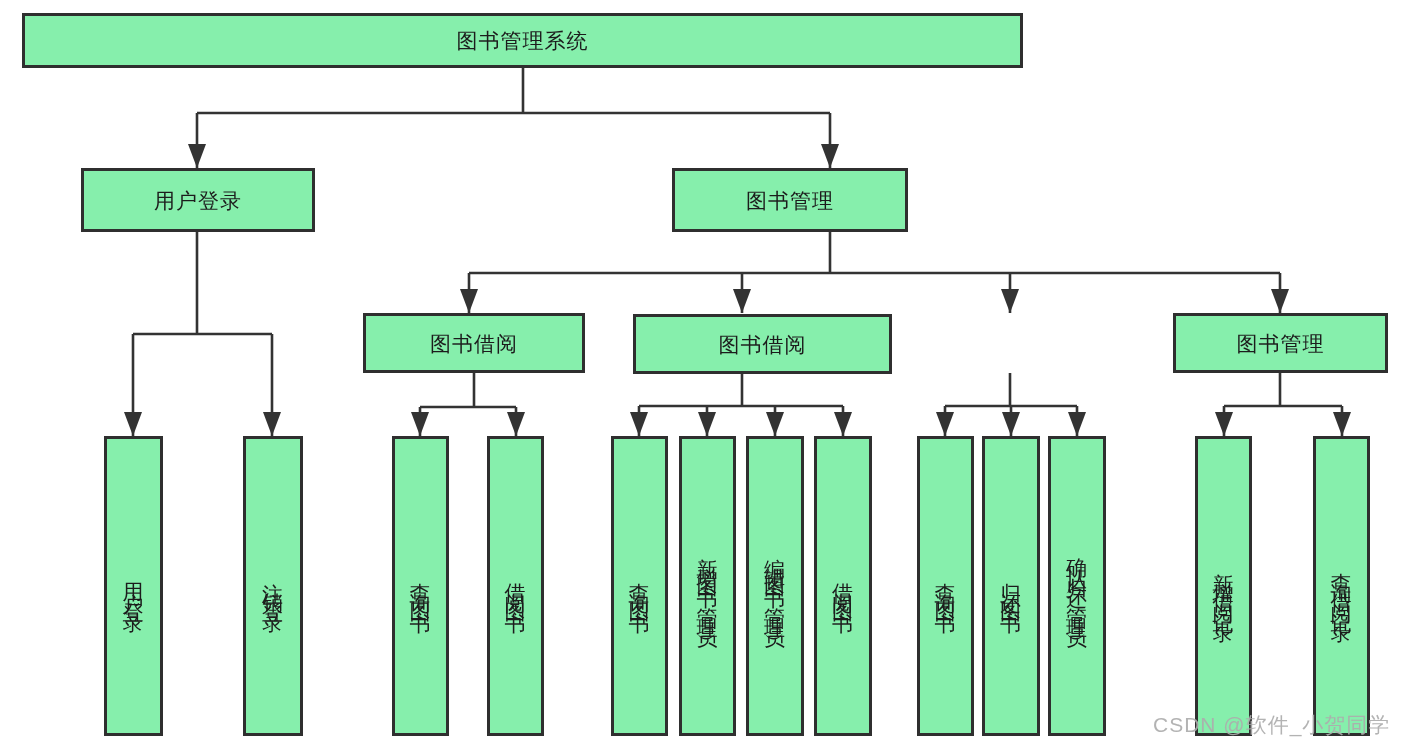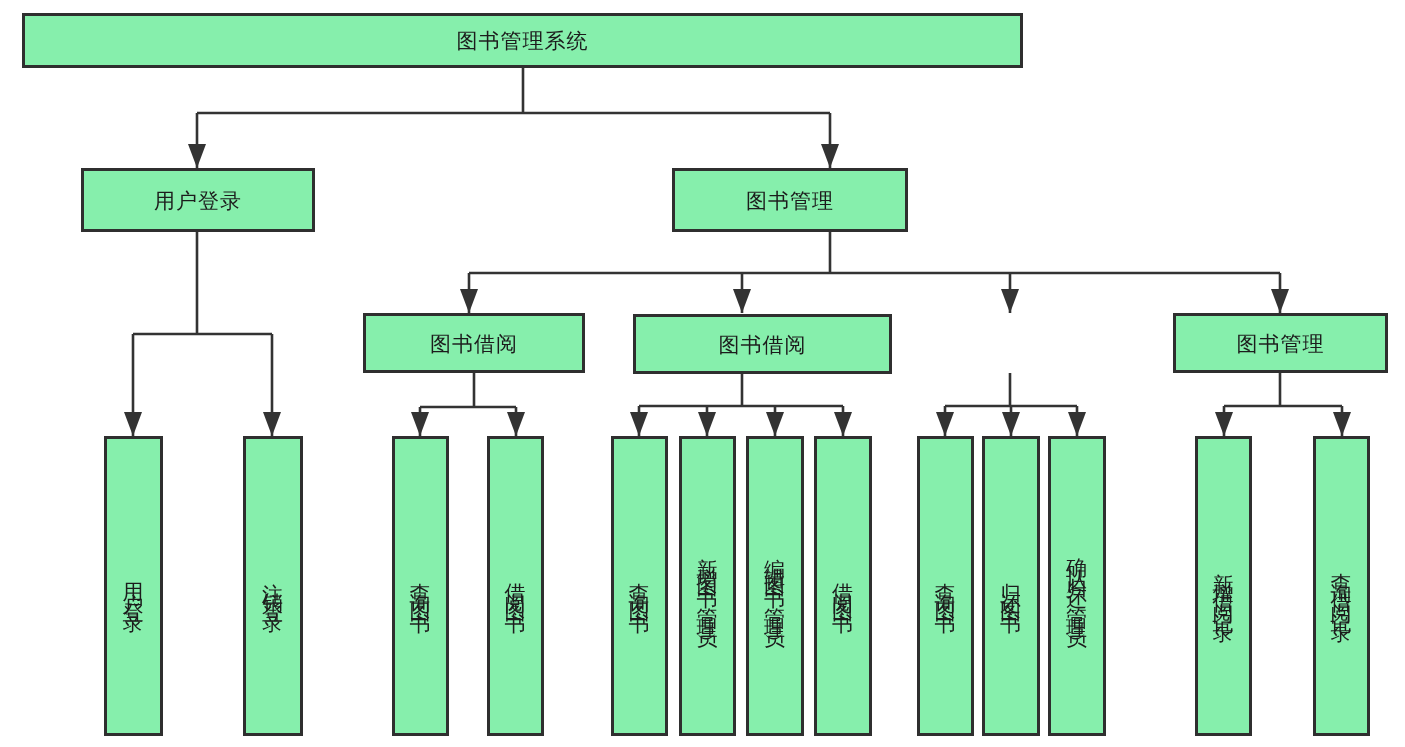--- a/index.html
+++ b/index.html
@@ -156,14 +156,15 @@
     <span class="lbl">确认归还（管理员）</span>
   </div>
 
   <div class="node v" style="left:1195px; top:436px; width:57px; height:300px">
     <span class="lbl">新增借阅记录</span>
   </div>
   <div class="node v" style="left:1313px; top:436px; width:57px; height:300px">
     <span class="lbl">查询借阅记录</span>
   </div>
 
+  <div id="watermark">CSDN @软件_小贺同学</div>
 
 </div>
 
 </body></html>

